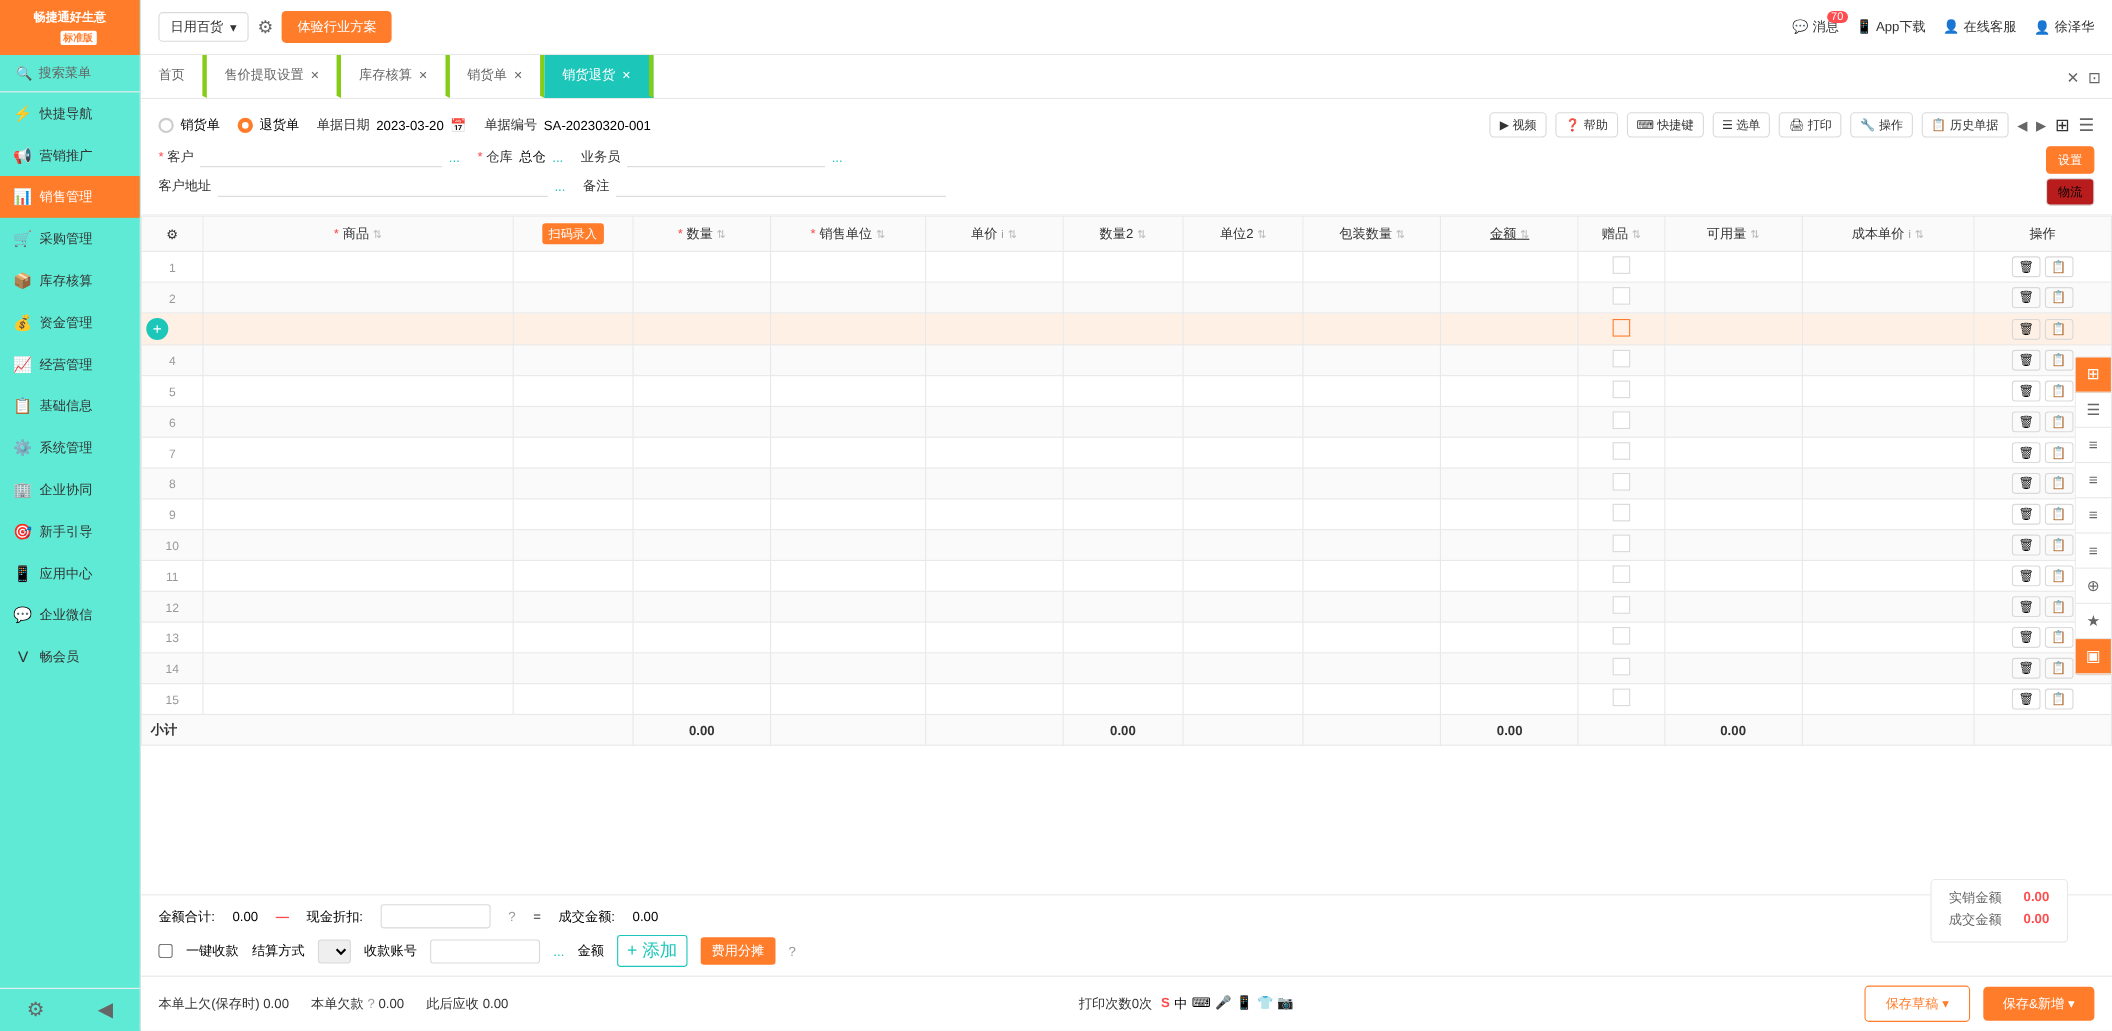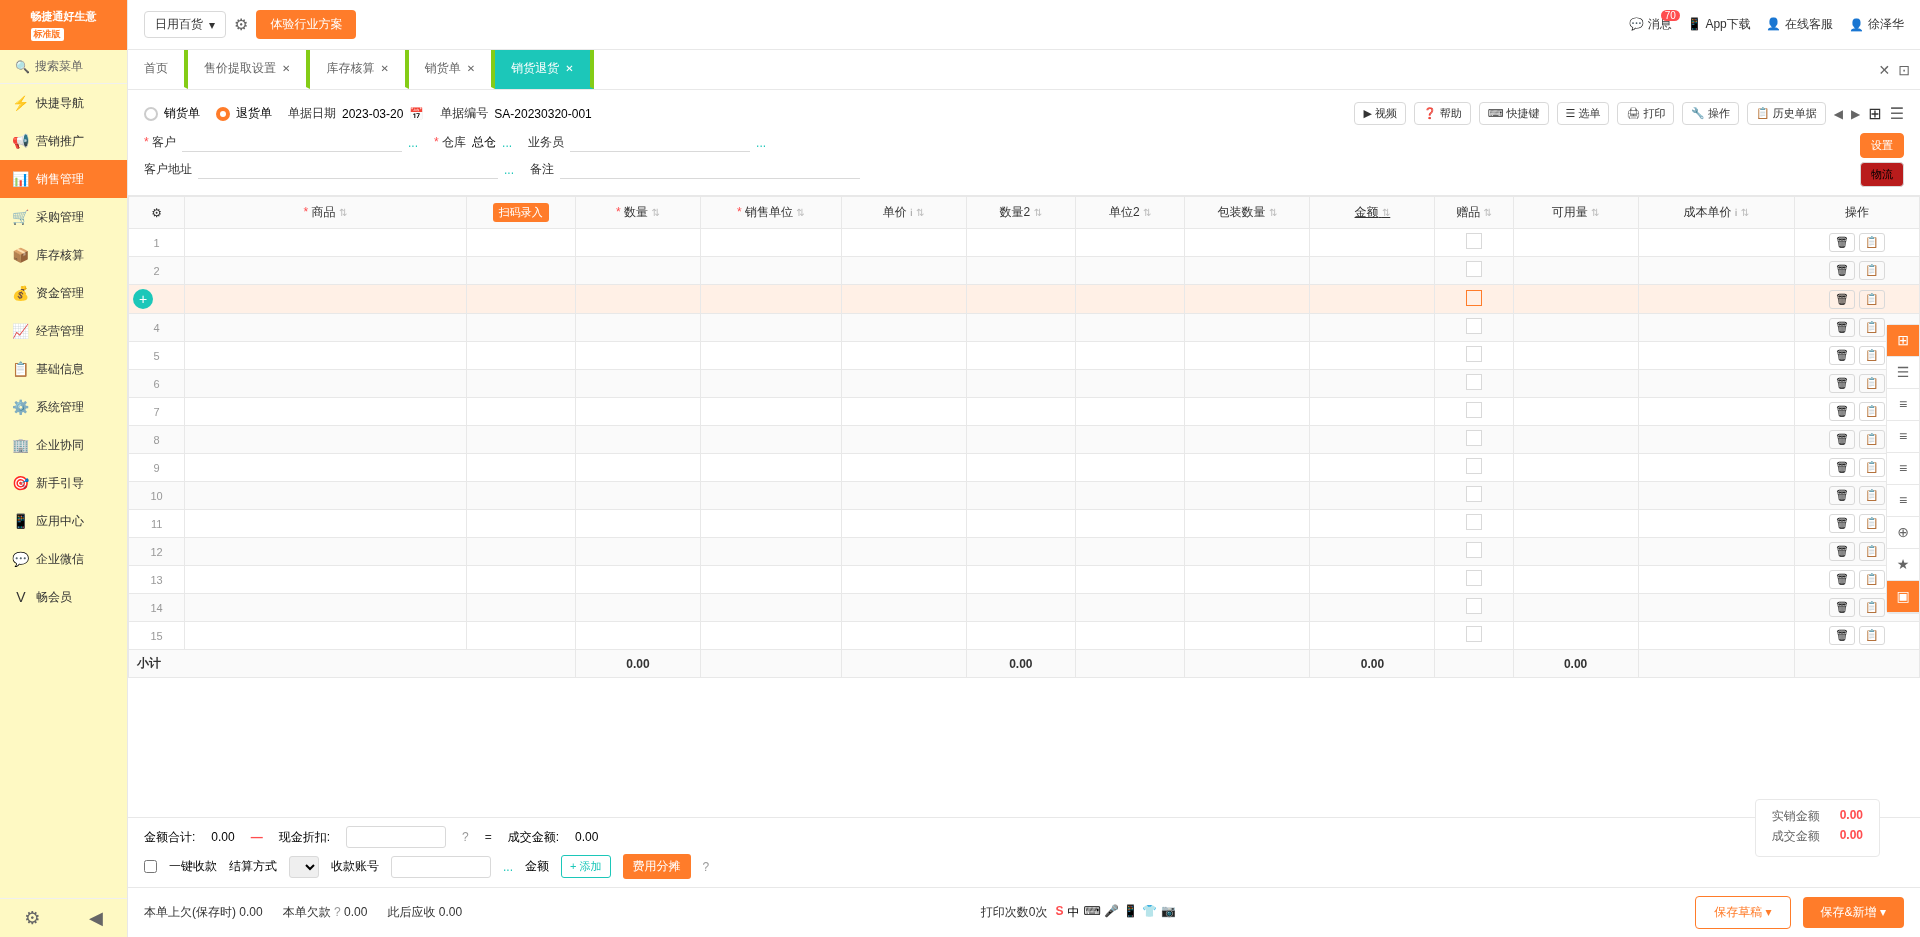--- a/index.html
+++ b/index.html
@@ -1,29 +1,29 @@
 <!DOCTYPE html>
 <html><head>
   <meta charset="utf-8">
   <style>
     * { box-sizing: border-box; margin: 0; padding: 0; }
     body { font-family: 'Microsoft YaHei', Arial, sans-serif; font-size: 12px; background: #f0f2f5; overflow: hidden; width: 1920px; height: 937px; }
 
     
     .sidebar {
       position: fixed; left: 0; top: 0; width: 128px; height: 937px;
-      background: #fef9c3; border-right: 1px solid #e8e8e8; z-index: 100;
+      background: #5eead4; border-right: 1px solid #e8e8e8; z-index: 100;
       display: flex; flex-direction: column;
     }
     .sidebar-logo {
       background: #ff7c2a; height: 50px; display: flex; align-items: center; justify-content: center;
       color: #fff; font-size: 14px; font-weight: bold; padding: 8px;
     }
     .sidebar-logo .logo-text { font-size: 11px; line-height: 1.3; text-align: center; }
-    .sidebar-logo .badge { background: #fff; color: #ff7c2a; border-radius: 2px; font-size: 9px; padding: 0 3px; margin-top: 2px; display: inline-block; }
+    .sidebar-logo .badge { background: #fff; color: #ff7c2a; border-radius: 2px; font-size: 9px; padding: 0 3px; margin-top: 2px; display: inline-block; margin-left: 24px; }
     .sidebar-search {
       display: flex; align-items: center; padding: 8px 10px; border-bottom: 1px solid #f0f0f0; cursor: pointer;
     }
     .sidebar-search span { font-size: 12px; color: #666; margin-left: 5px; }
     .sidebar-nav-item {
       display: flex; align-items: center; padding: 10px 12px; cursor: pointer; color: #333; font-size: 12px;
       transition: background 0.2s;
     }
     .sidebar-nav-item.active { background: #ff7c2a; color: #fff; }
     .sidebar-nav-item .nav-icon { width: 18px; height: 18px; margin-right: 6px; font-size: 14px; display: flex; align-items: center; justify-content: center; }
@@ -120,21 +120,21 @@
 
     
     .bottom-summary {
       background: #fff; border-top: 1px solid #e8e8e8; padding: 8px 16px;
     }
     .summary-row { display: flex; align-items: center; gap: 16px; font-size: 12px; margin-bottom: 6px; }
     .summary-row .minus-icon { color: #ff4d4f; font-weight: bold; }
     .summary-row .eq-icon { color: #333; }
     .payment-row { display: flex; align-items: center; gap: 12px; font-size: 12px; }
     .payment-input { border: 1px solid #d9d9d9; border-radius: 3px; padding: 3px 6px; width: 100px; font-size: 12px; }
-    .add-fee-btn { background: none; border: 1px solid #1cc7b9; color: #1cc7b9; border-radius: 3px; padding: 3px 8px; cursor: pointer; font-size: 11px; text-align: center; }
+    .add-fee-btn { background: none; border: 1px solid #1cc7b9; color: #1cc7b9; border-radius: 3px; padding: 3px 8px; cursor: pointer; font-size: 16px; text-align: center; }
     .split-btn { background: #ff7c2a; color: #fff; border: none; border-radius: 3px; padding: 4px 10px; cursor: pointer; font-size: 12px; }
     .question-icon { color: #999; cursor: pointer; }
 
     
     .bottom-bar {
       background: #fff; border-top: 1px solid #e8e8e8; padding: 8px 16px;
       display: flex; align-items: center; justify-content: space-between;
     }
     .bottom-info { display: flex; gap: 20px; font-size: 12px; color: #333; }
     .bottom-actions { display: flex; align-items: center; gap: 12px; }

